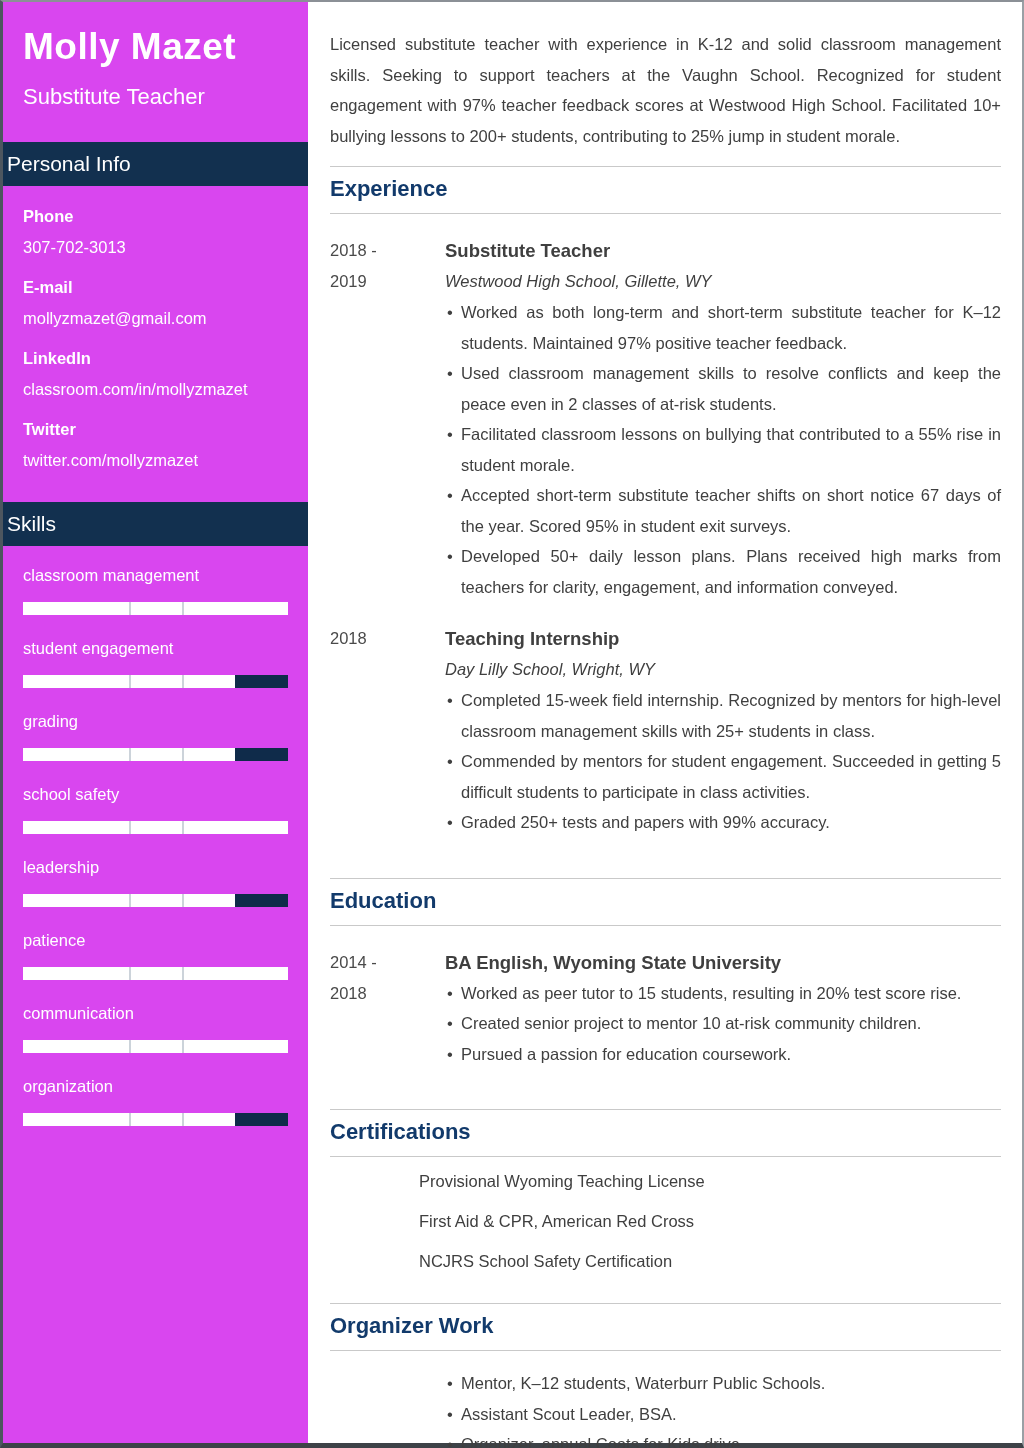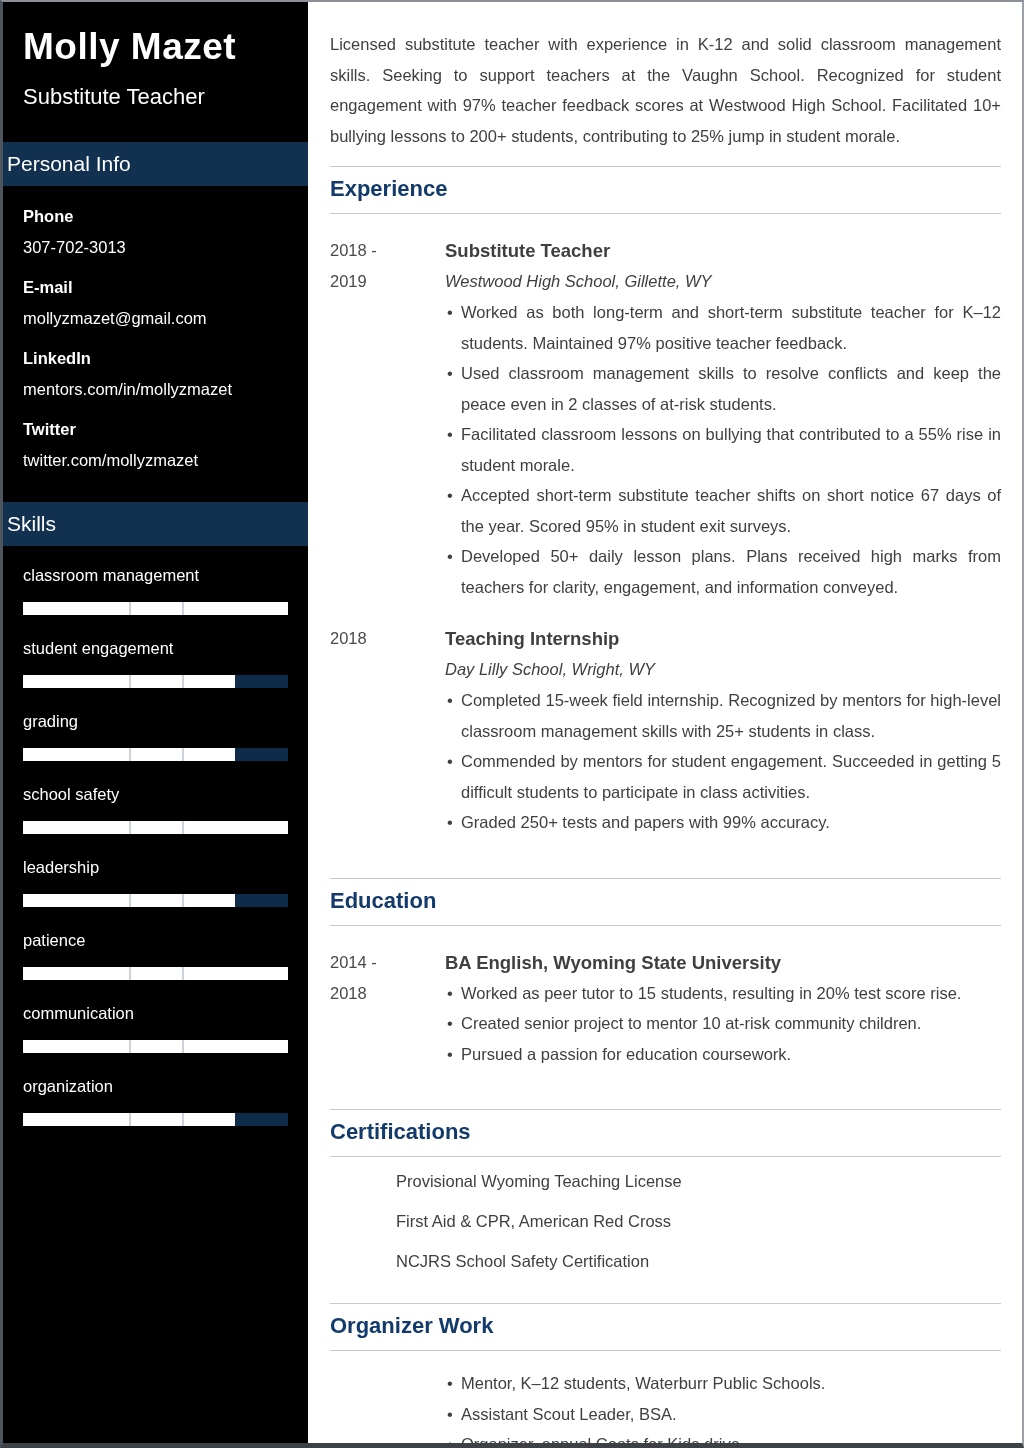--- a/index.html
+++ b/index.html
@@ -16,21 +16,21 @@
     border-top: 2px solid #8b9096;
     border-right: 2px solid #9aa0a5;
     border-left: 3px solid #4d565f;
     border-bottom: 5px solid #3d4247;
     background: #ffffff;
   }
 
   
   .sidebar {
     width: 305px; min-width: 305px;
-    background: #000000;
+    background: #d946ef;
     color: #ffffff;
     padding: 22px 0 0 0;
   }
   .name {
     font-size: 37px; font-weight: bold; letter-spacing: 0.5px;
     padding: 0 20px; margin-top: 2px;
   }
   .job-title-side {
     font-size: 22px; font-weight: normal;
     padding: 0 20px; margin-top: 16px;
@@ -108,21 +108,21 @@
     font-size: 16.5px; line-height: 30.5px;
     text-align: justify;
     color: #3f3f3f;
   }
   ul.bullets li::before {
     content: "\2022";
     position: absolute; left: 2px; top: 0;
     color: #3f3f3f;
   }
   .section-gap { margin-top: 40px; }
-  .cert-list { margin-left: 66px; margin-top: 8px; }
+  .cert-list { margin-left: 89px; margin-top: 8px; }
   .cert-item { font-size: 16.5px; line-height: 31px; margin-top: 9px; color: #3f3f3f; }
   .vol-list { margin-left: 115px; margin-top: 17px; }
   .edu-bullets { margin-top: 0; }
   .cert-block-bottom { margin-top: 26px; }
 </style>
 </head>
 <body>
 
 <div class="page">
 
@@ -135,21 +135,21 @@
     <div class="contact-item">
       <div class="contact-label">Phone</div>
       <div class="contact-value">307-702-3013</div>
     </div>
     <div class="contact-item">
       <div class="contact-label">E-mail</div>
       <div class="contact-value">mollyzmazet@gmail.com</div>
     </div>
     <div class="contact-item">
       <div class="contact-label">LinkedIn</div>
-      <div class="contact-value">mentors.com/in/mollyzmazet</div>
+      <div class="contact-value">classroom.com/in/mollyzmazet</div>
     </div>
     <div class="contact-item">
       <div class="contact-label">Twitter</div>
       <div class="contact-value">twitter.com/mollyzmazet</div>
     </div>
 
     <div class="side-band">Skills</div>
 
     <div class="skills-list">
       <div class="skill">

